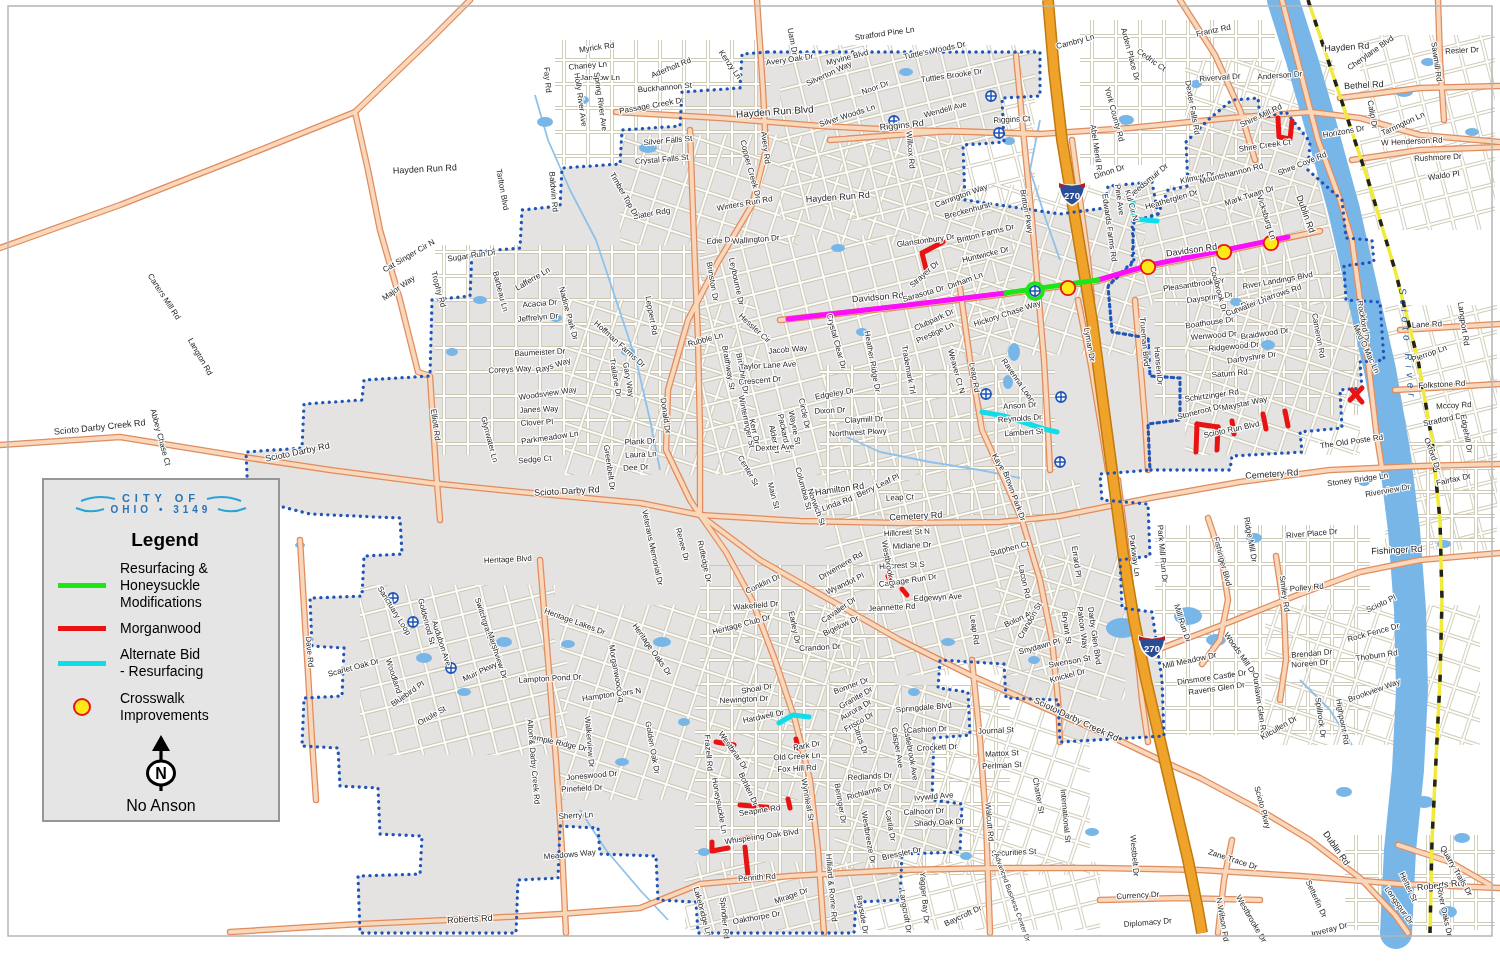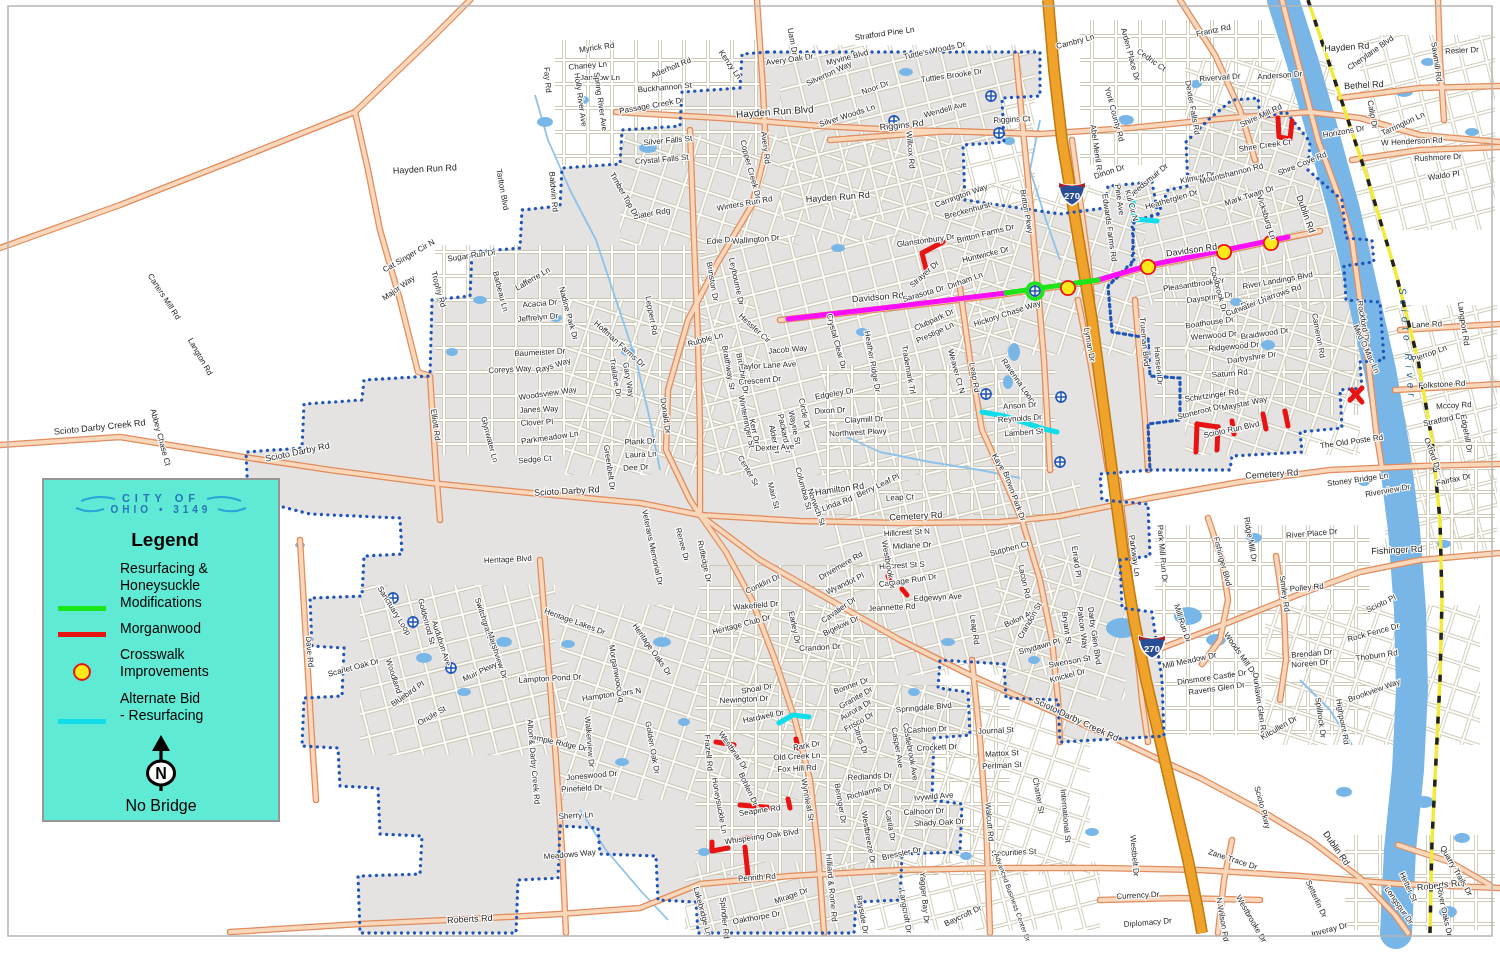--- a/index.html
+++ b/index.html
@@ -2,29 +2,29 @@
 <html><head>
 <meta charset="utf-8">
 <style>
   html,body{margin:0;padding:0;background:#fff;font-family:"Liberation Sans",sans-serif;}
   #stage{position:relative;width:1500px;height:971px;background:#fff;overflow:hidden;}
   #map-svg{position:absolute;left:0;top:0;width:1500px;height:971px;}
   #map-svg text{font-family:"Liberation Sans",sans-serif;}
   #title-block{position:absolute;left:62px;top:24px;pointer-events:none;}
   .program-title{font-size:23px;font-weight:bold;color:#000;}
   .map-title{font-size:47px;font-weight:bold;color:#000;padding-left:118px;margin-top:4px;}
-  #legend{position:absolute;left:42px;top:478px;width:238px;height:344px;background:#5eead4;
+  #legend{position:absolute;left:42px;top:478px;width:238px;height:344px;background:#e5e5e5;
           border:2px solid #969696;box-sizing:border-box;padding-top:12px;overflow:hidden;}
   #logo{text-align:center;line-height:1.1;}
   .logo-row{display:flex;align-items:center;justify-content:center;gap:6px;}
   .logo-cityof{color:#2a74b8;font-size:11px;font-weight:bold;letter-spacing:5px;}
   .logo-name{color:#1d5fa6;font-size:33px;font-weight:bold;letter-spacing:1px;}
   .logo-tag{color:#2a74b8;font-size:10px;font-weight:bold;letter-spacing:4px;}
   .legend-title{font-size:19px;font-weight:bold;text-align:center;margin:14px 0 6px;padding-left:8px;}
-  .legend-item{display:flex;align-items:flex-end;margin:9px 0 9px 12px;}
+  .legend-item{display:flex;align-items:center;margin:9px 0 9px 12px;}
   .swatch-box{width:52px;flex:0 0 52px;display:flex;justify-content:center;align-items:center;}
   .swatch-line{width:48px;height:5px;}
   .swatch-circle{width:18px;height:18px;border-radius:50%;box-sizing:border-box;}
   .legend-label{font-size:14px;line-height:1.22;color:#000;margin-left:12px;}
   #north{display:flex;justify-content:center;margin-top:2px;}
   .scale-note{font-size:16px;text-align:center;margin-top:2px;color:#000;}
 </style>
 </head>
 <body>
 
@@ -690,40 +690,40 @@
         <div class="legend-item">
           <div class="swatch-box">
             <div class="swatch-line" style="background: rgb(232, 20, 20);"></div>
           </div>
           <div class="legend-label">
             <div>Morganwood</div>
           </div>
         </div>
         <div class="legend-item">
           <div class="swatch-box">
+            <div class="swatch-line" style="background: rgb(17, 220, 234);"></div>
+          </div>
+          <div class="legend-label">
+            <div>Alternate Bid</div>
+            <div>- Resurfacing</div>
+          </div>
+        </div>
+        <div class="legend-item">
+          <div class="swatch-box">
             <div class="swatch-circle" style="background: rgb(255, 232, 26); border: 2.5px solid rgb(232, 20, 20);"></div>
           </div>
           <div class="legend-label">
             <div>Crosswalk</div>
             <div>Improvements</div>
-          </div>
-        </div>
-        <div class="legend-item">
-          <div class="swatch-box">
-            <div class="swatch-line" style="background: rgb(17, 220, 234);"></div>
-          </div>
-          <div class="legend-label">
-            <div>Alternate Bid</div>
-            <div>- Resurfacing</div>
           </div>
         </div>
       </div>
     <div id="north">
       <svg width="64" height="62" viewBox="0 0 64 62">
         <line x1="32" y1="58" x2="32" y2="12" stroke="#000" stroke-width="3.2"></line>
         <polygon points="23,18 32,2 41,18" fill="#000"></polygon>
         <ellipse cx="32" cy="40" rx="13.5" ry="12" fill="#fff" stroke="#000" stroke-width="3"></ellipse>
         <text x="32" y="46" text-anchor="middle" font-size="16" font-weight="bold" fill="#000">N</text>
       </svg>
     </div>
-    <div class="scale-note">No Bridge</div>
+    <div class="scale-note">No Anson</div>
   </div>
 </div>
 
 </body></html>

